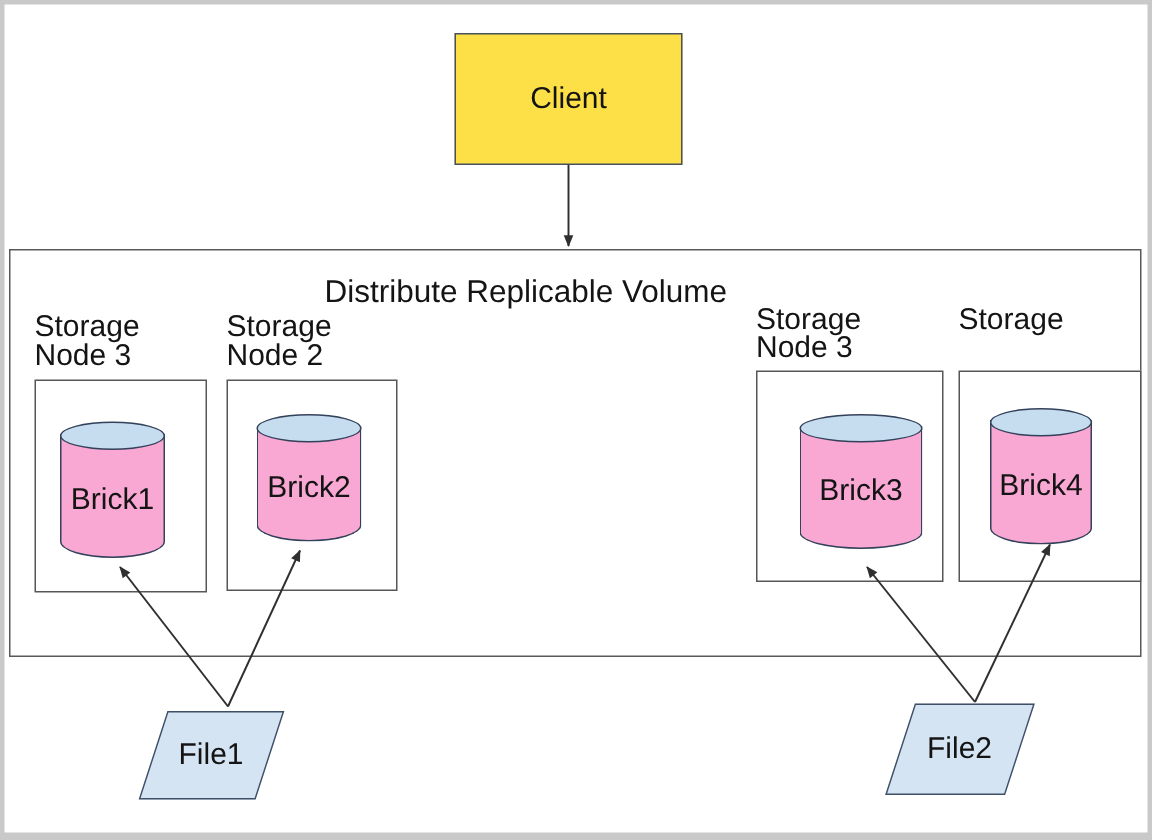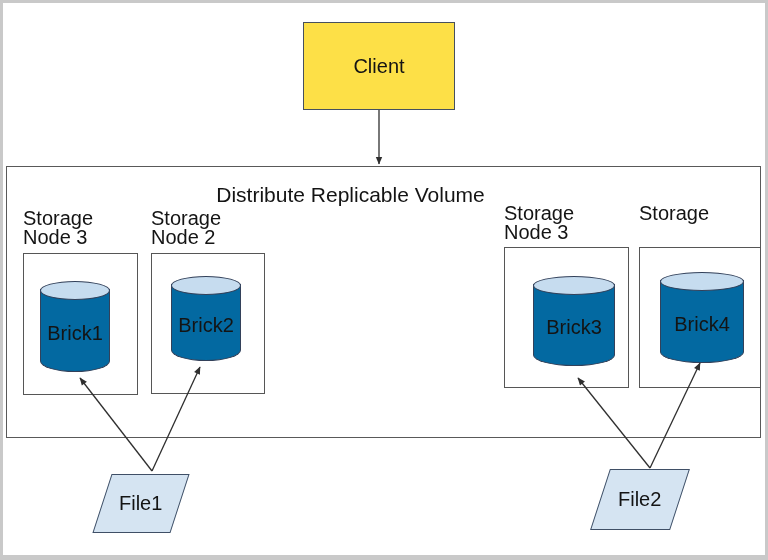--- a/index.html
+++ b/index.html
@@ -45,24 +45,24 @@
   .node-label.n2 { left:151px; top:209px; width:114px; }
   .node-label.n3 { left:504px; top:204px; width:125px; }
   .node-label.n4 { left:639px; top:204px; width:122px; }
   .node-label span { display:block; }
 
   
   .cylinder { z-index:5; }
   .cylinder.c1 { left:40px;  top:281px; width:70px; height:91px; }
   .cylinder.c2 { left:171px; top:276px; width:70px; height:85px; }
   .cylinder.c3 { left:533px; top:276px; width:82px; height:90px;text-decoration:underline; }
-  .cylinder.c4 { left:660px; top:272px; width:84px; height:91px; }
+  .cylinder.c4 { left:660px; top:272px; width:68px; height:91px; }
   .cyl-body {
     position:absolute; left:0; right:0; top:8px; bottom:0;
-    background:#0369a1; border:1.5px solid #33415a; border-top:none;
+    background:#f9a8d4; border:1.5px solid #33415a; border-top:none;
     border-radius:0 0 50% 50% / 0 0 11px 11px;
     display:flex; align-items:center; justify-content:center;
   }
   .cyl-top {
     position:absolute; left:0; right:0; top:0; height:17px;
     background:#c6dcef; border:1.5px solid #33415a; border-radius:50%;
   }
   .cyl-label { font-size:20px; position:relative; top:3px; }
 
   

